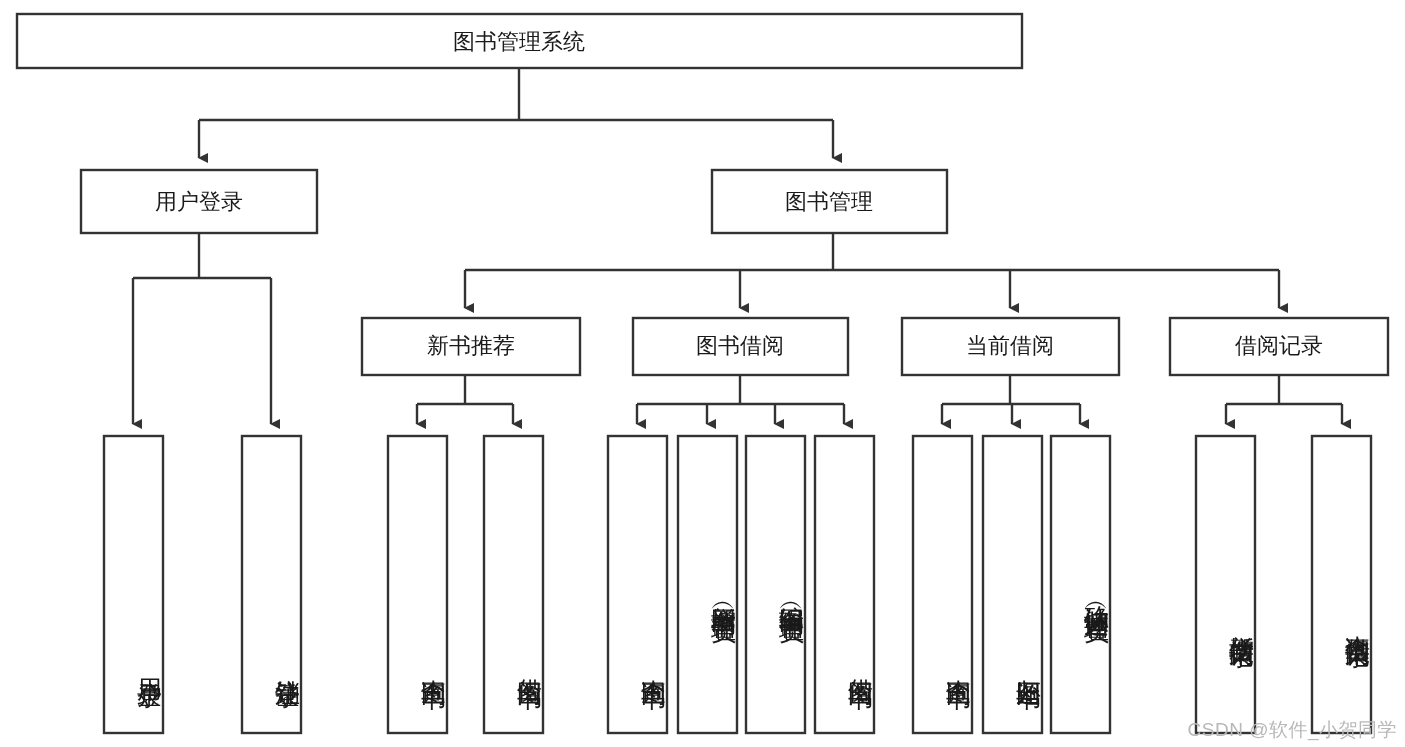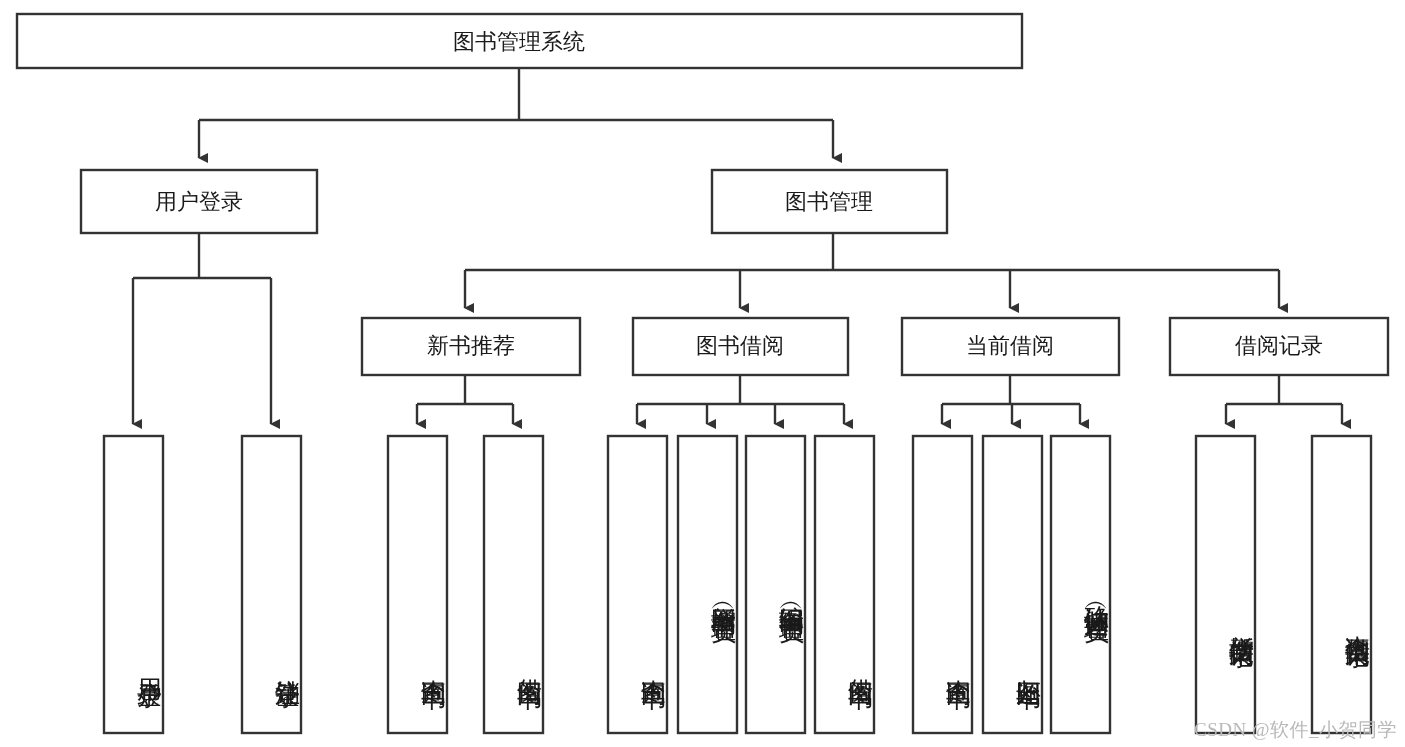--- a/index.html
+++ b/index.html
@@ -67,21 +67,21 @@
     display: flex;
     align-items: flex-start;
     justify-content: center;
     white-space: nowrap;
     user-select: none;
   }
   .watermark {
     position: absolute;
     right: 8px;
     bottom: 4px;
-    font-family: Liberation Serif, serif;
+    font-family: Liberation Sans, sans-serif;
     font-size: 19px;
     color: #b8b8b8;
     letter-spacing: 0.5px;
     white-space: nowrap;
   }
 </style>
 </head>
 <body>
 
 <div id="diagram-root">

